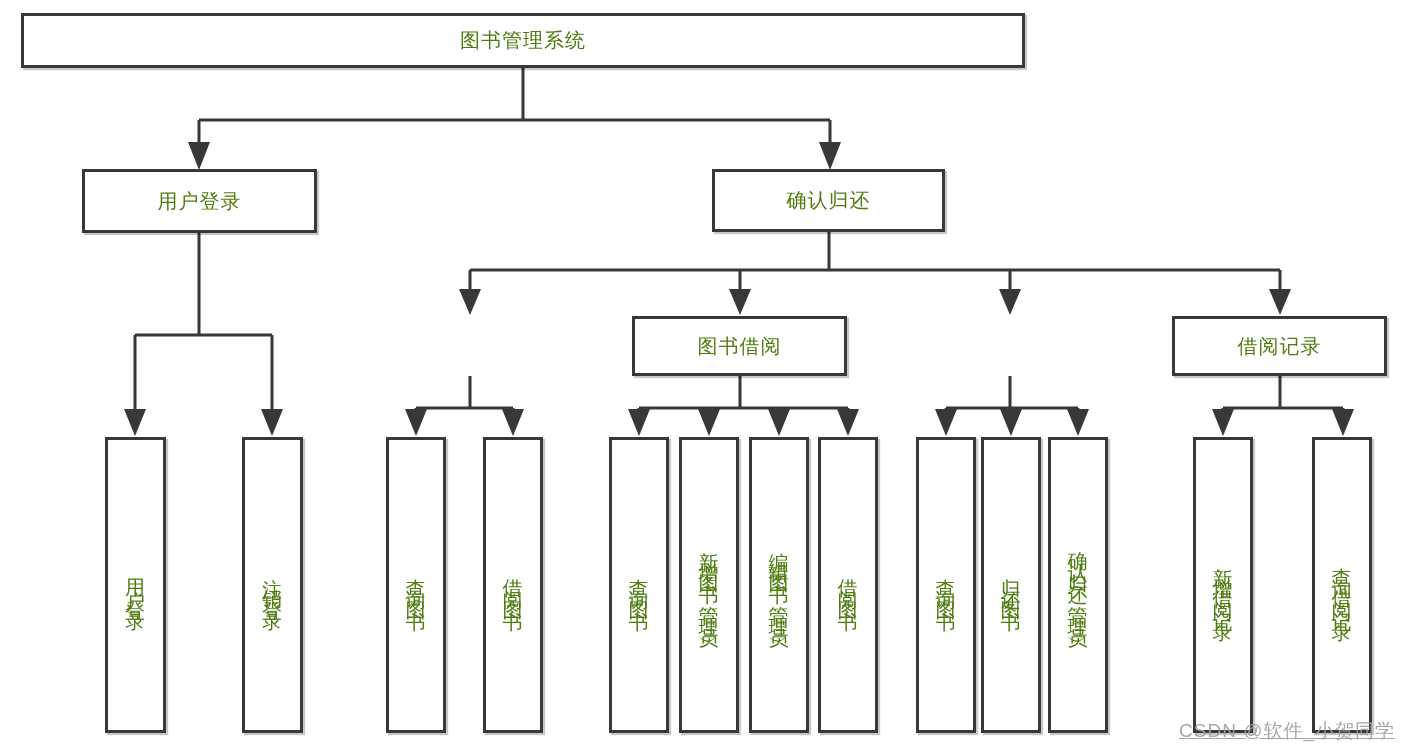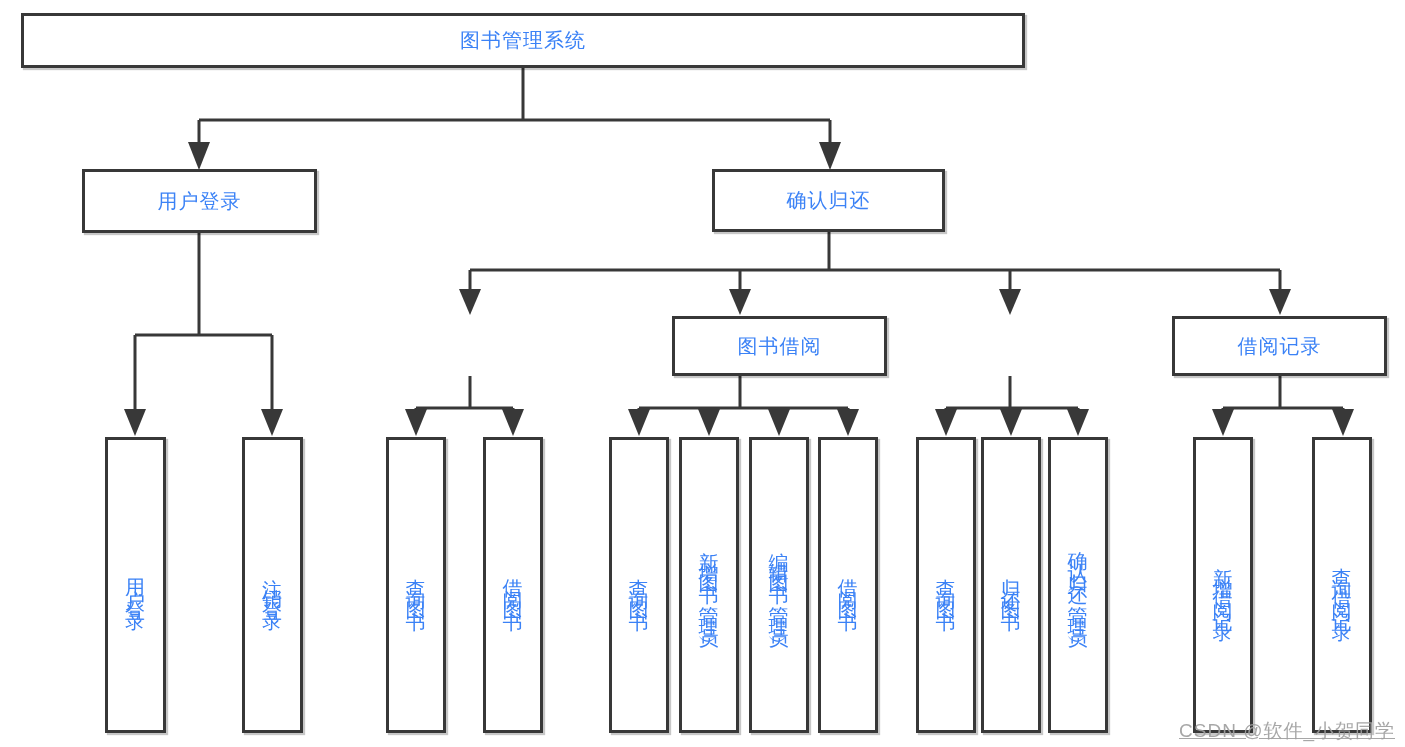--- a/index.html
+++ b/index.html
@@ -20,21 +20,21 @@
   .node {
     position: absolute;
     box-sizing: border-box;
     background: #ffffff;
     border: 3px solid #383838;
     box-shadow: 2px 2px 1px rgba(0,0,0,0.22);
     display: flex;
     align-items: center;
     justify-content: center;
     z-index: 2;
-    color: #3b82f6;
+    color: #4d7c0f;
   }
   .hlabel {
     font-size: 20px;
     letter-spacing: 1px;
     white-space: nowrap;
   }
   .vlabel {
     writing-mode: vertical-rl;
     text-orientation: mixed;
     font-size: 20px;
@@ -124,21 +124,21 @@
     <span class="hlabel">图书管理系统</span>
   </div>
 
   <div class="node" style="left:82px; top:169px; width:235px; height:64px;">
     <span class="hlabel">用户登录</span>
   </div>
   <div class="node" style="left:712px; top:169px; width:233px; height:63px;">
     <span class="hlabel">确认归还</span>
   </div>
 
-  <div class="node" style="left:632px; top:316px; width:215px; height:60px;margin-left:40px;">
+  <div class="node" style="left:632px; top:316px; width:215px; height:60px;">
     <span class="hlabel">图书借阅</span>
   </div>
   <div class="node" style="left:1172px; top:316px; width:215px; height:60px;">
     <span class="hlabel">借阅记录</span>
   </div>
 
   <div class="node" style="left:105px; top:437px; width:61px; height:296px;">
     <span class="vlabel">用户登录</span>
   </div>
   <div class="node" style="left:242px; top:437px; width:61px; height:296px;">

